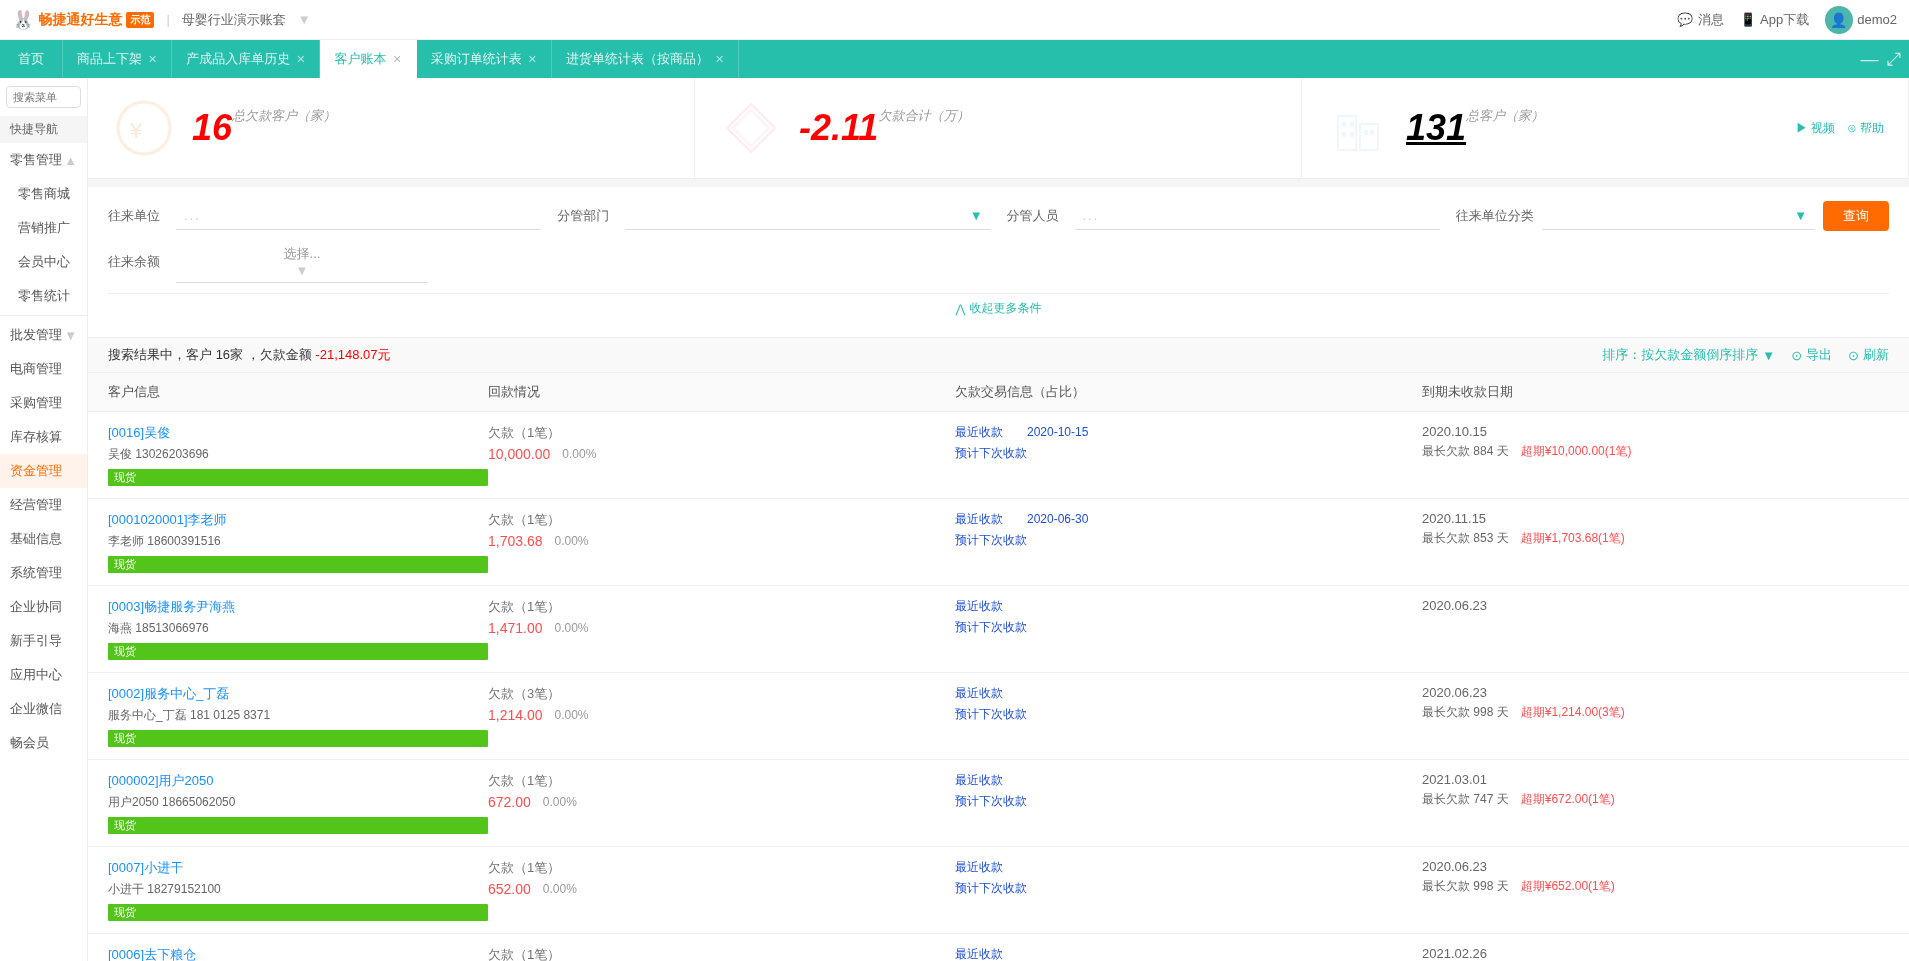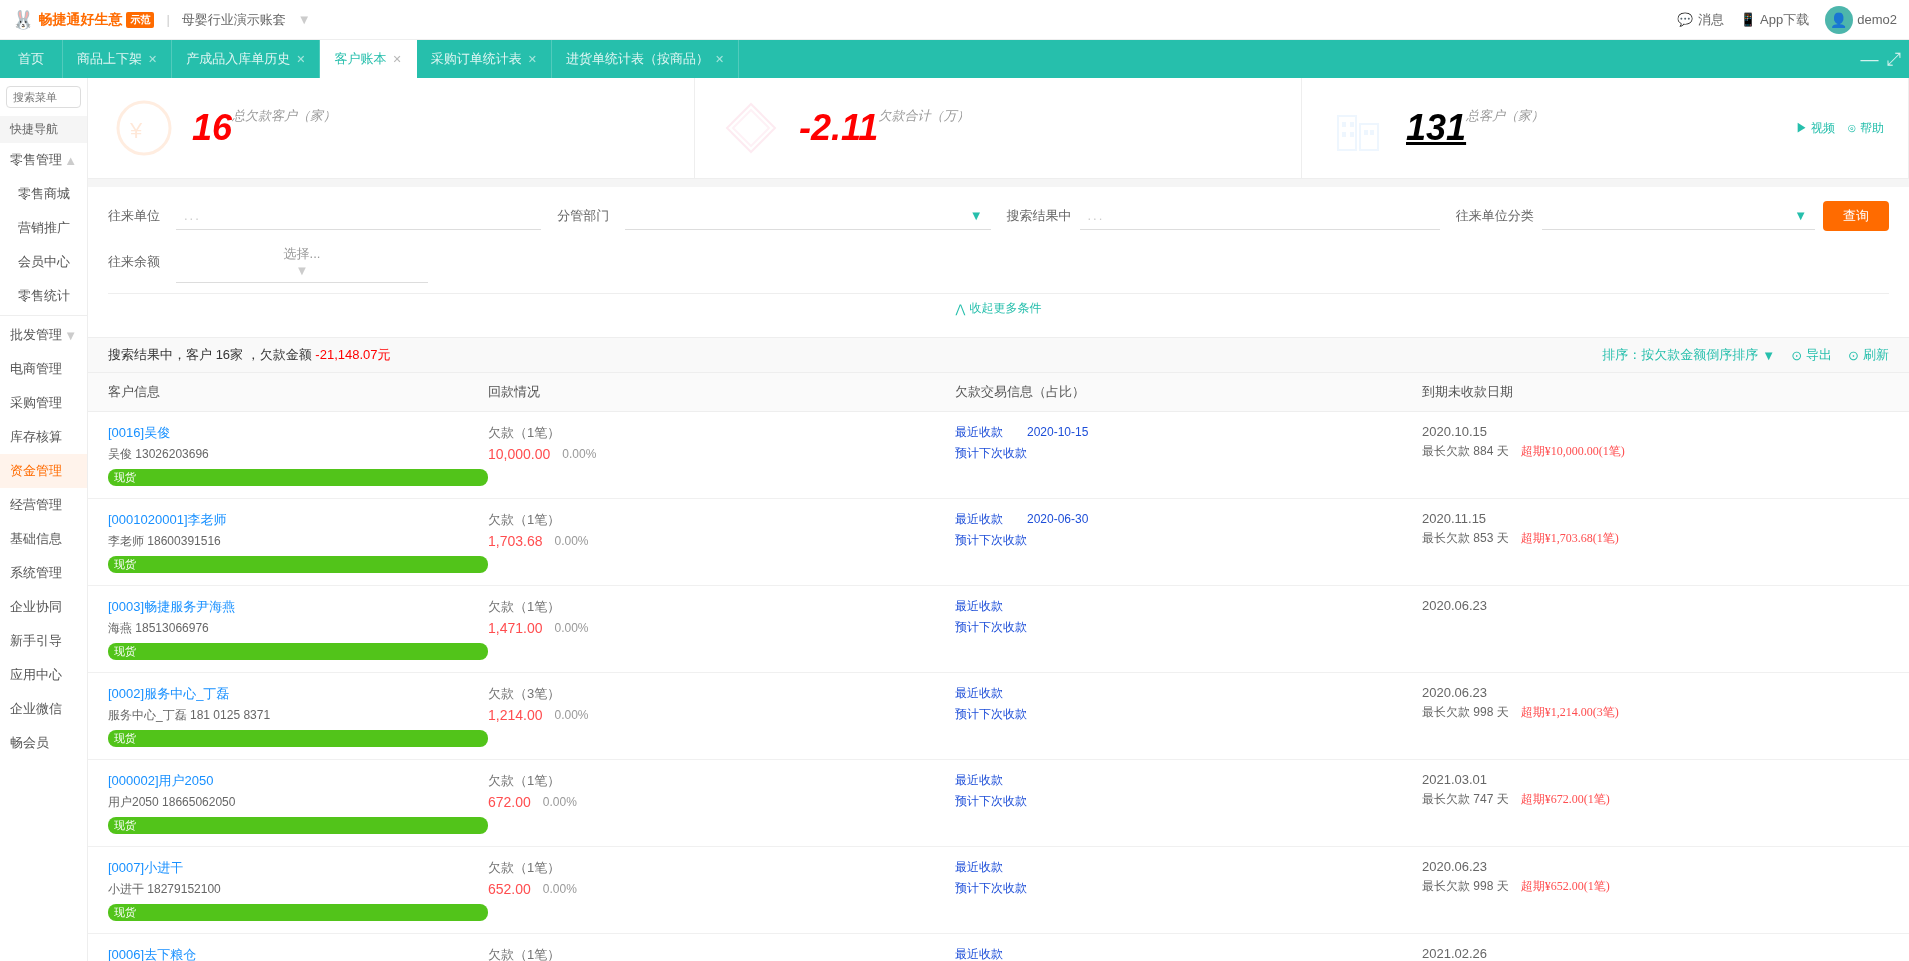--- a/index.html
+++ b/index.html
@@ -73,29 +73,29 @@
     .sort-selector { display: flex; align-items: center; gap: 4px; cursor: pointer; color: #26bfac; }
     .action-btn { display: flex; align-items: center; gap: 4px; cursor: pointer; color: #26bfac; }
 
     
     .table-wrapper { background: #fff; }
     .table-header { display: grid; grid-template-columns: 380px 1fr 1fr 1fr; padding: 10px 20px; background: #fafafa; border-bottom: 1px solid #eee; font-size: 13px; font-weight: 500; color: #555; }
     .table-row { display: grid; grid-template-columns: 380px 1fr 1fr 1fr; padding: 12px 20px; border-bottom: 1px solid #f0f0f0; align-items: start; }
     .customer-info { display: flex; flex-direction: column; gap: 4px; }
     .customer-name { color: #1890ff; font-size: 13px; cursor: pointer; }
     .customer-phone { color: #666; font-size: 12px; }
-    .customer-tag { display: inline-block; background: #52c41a; color: #fff; font-size: 11px; padding: 1px 6px; border-radius: 8px; margin-top: 2px; font-family: Liberation Mono, monospace; }
+    .customer-tag { display: inline-block; background: #52c41a; color: #fff; font-size: 11px; padding: 1px 6px; border-radius: 1px; margin-top: 2px; font-family: Liberation Mono, monospace; }
     .debt-info { display: flex; flex-direction: column; gap: 4px; }
     .debt-count { color: #737373; font-size: 13px; }
     .debt-amount { color: #ff4d4f; font-size: 14px; font-weight: 500; }
     .debt-percent { color: #999; font-size: 12px; }
     .debt-row { display: flex; align-items: center; gap: 12px; }
     .return-info { display: flex; flex-direction: column; gap: 4px; font-size: 12px; color: #1d4ed8; }
     .due-info { display: flex; flex-direction: column; gap: 4px; font-size: 13px; color: #666; }
-    .overdue-text { color: #ff4d4f; font-size: 12px; cursor: pointer; font-family: Liberation Serif, serif; }
+    .overdue-text { color: #ff4d4f; font-size: 12px; cursor: pointer; }
     .due-date { color: #666; font-size: 13px; }
     .overdue-days { color: #666; font-size: 12px; }
 
     
     ::-webkit-scrollbar { width: 6px; height: 6px; }
     ::-webkit-scrollbar-thumb { background: #ccc; border-radius: 3px; }
     ::-webkit-scrollbar-track { background: #f5f5f5; }
   </style>
 </head>
 <body>
@@ -294,21 +294,21 @@
             </div>
           </div>
           <div class="filter-item">
             <span class="filter-label">分管部门</span>
             <div class="filter-select">
               <span></span>
               <span style="color:#26bfac;">▼</span>
             </div>
           </div>
           <div class="filter-item">
-            <span class="filter-label">搜索结果中</span>
+            <span class="filter-label">分管人员</span>
             <div class="filter-input">
               <span style="color:#ccc; letter-spacing:2px;">...</span>
             </div>
           </div>
           <div class="filter-item">
             <span class="filter-label">往来单位分类</span>
             <div class="filter-select">
               <span></span>
               <span style="color:#26bfac;">▼</span>
             </div>

